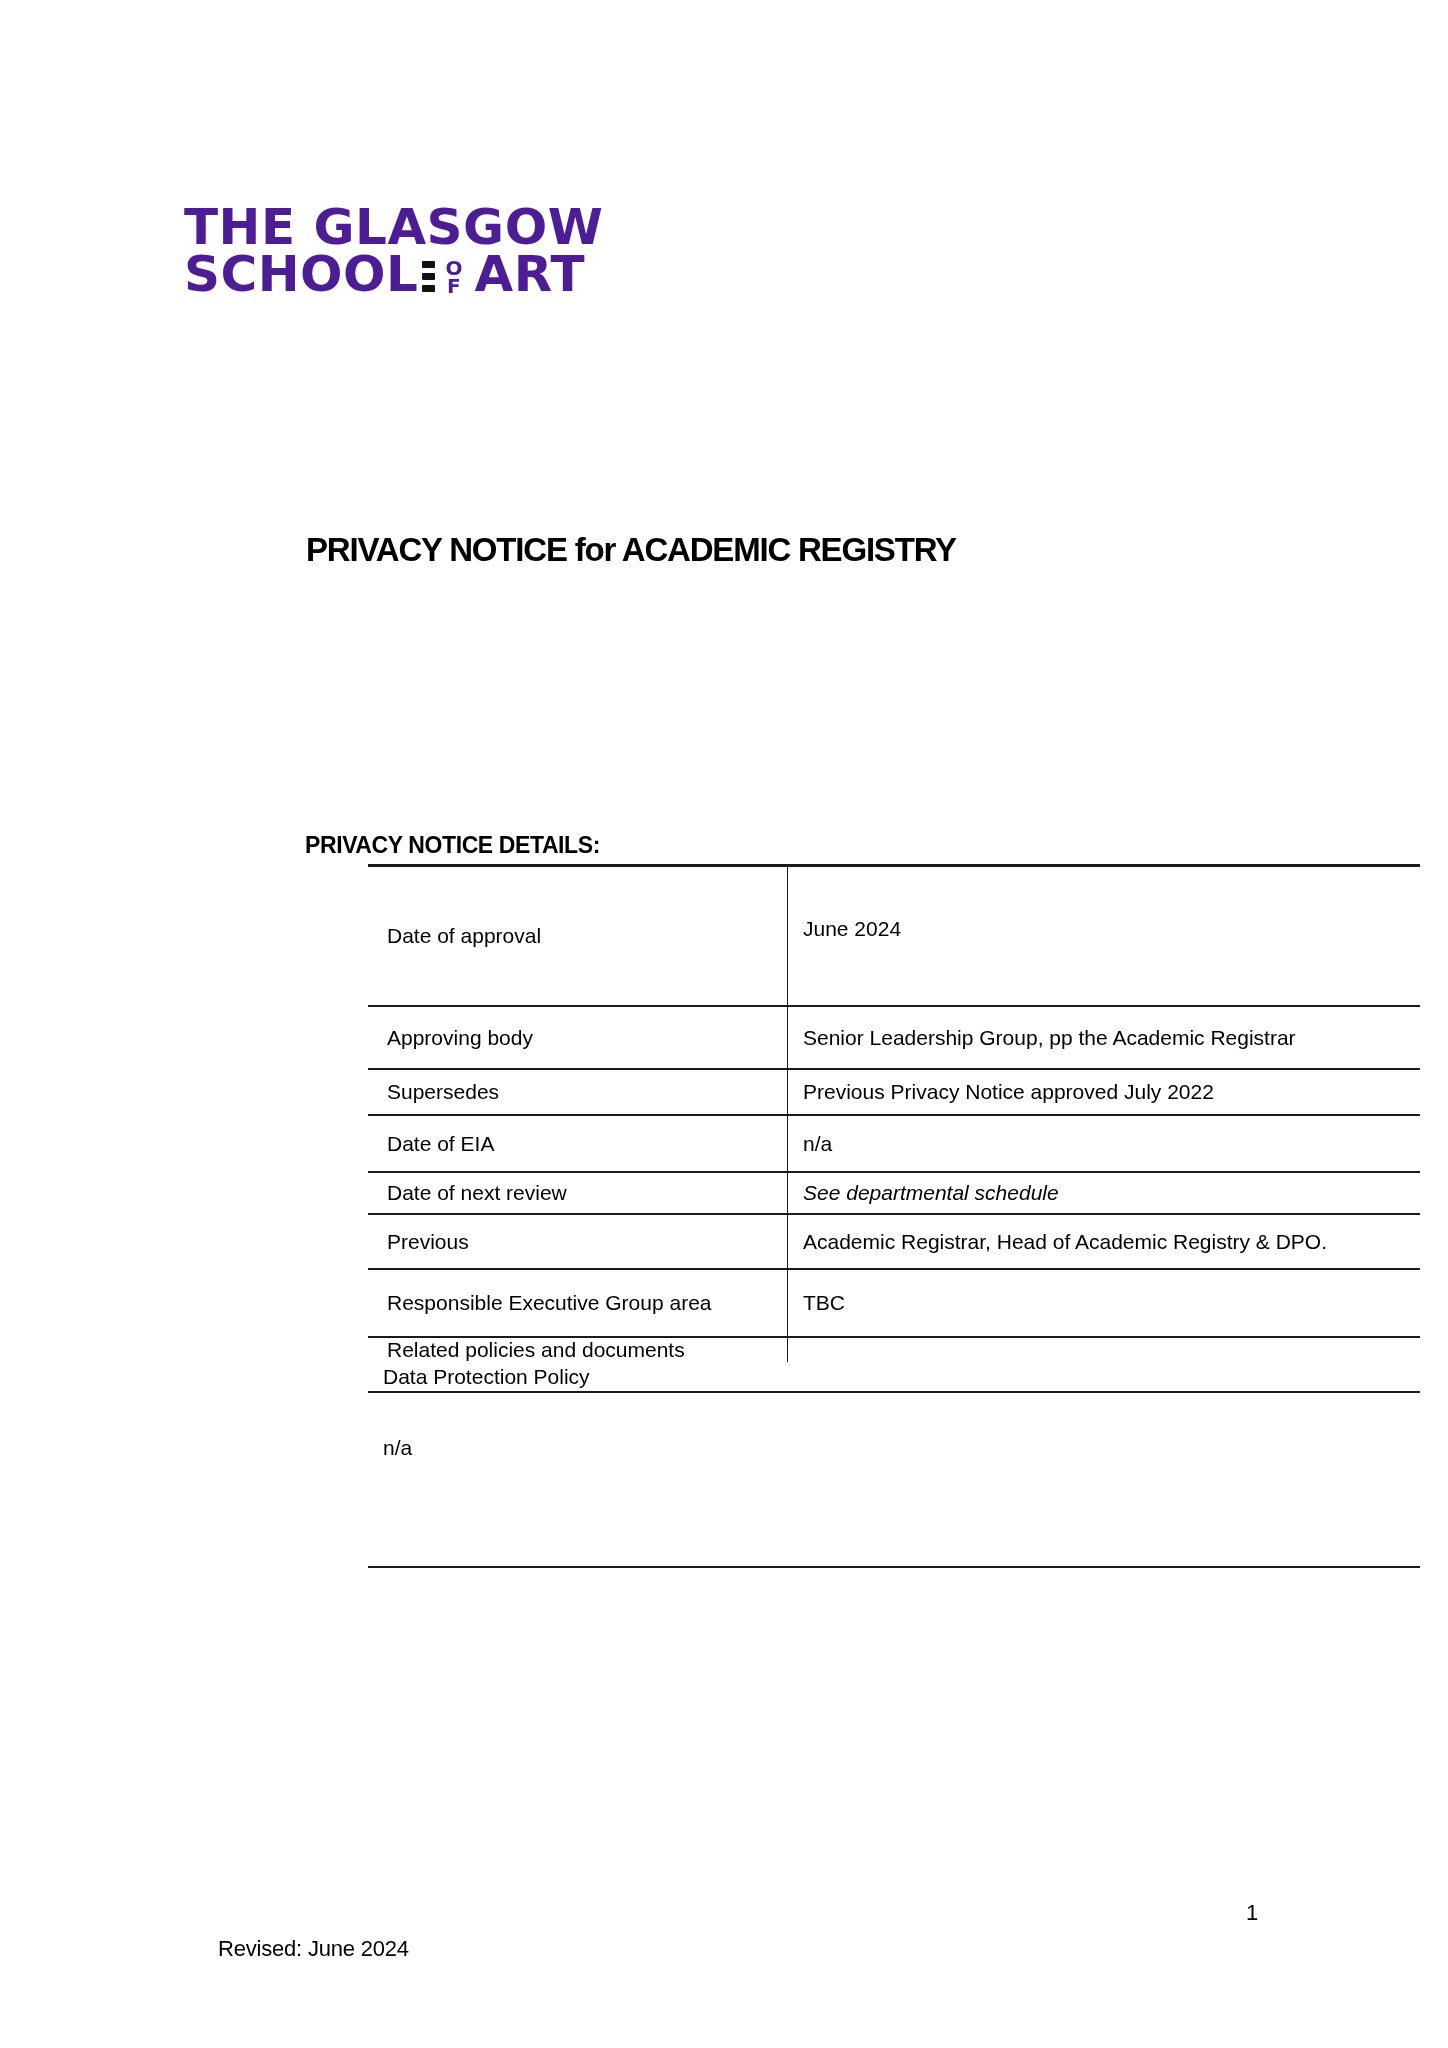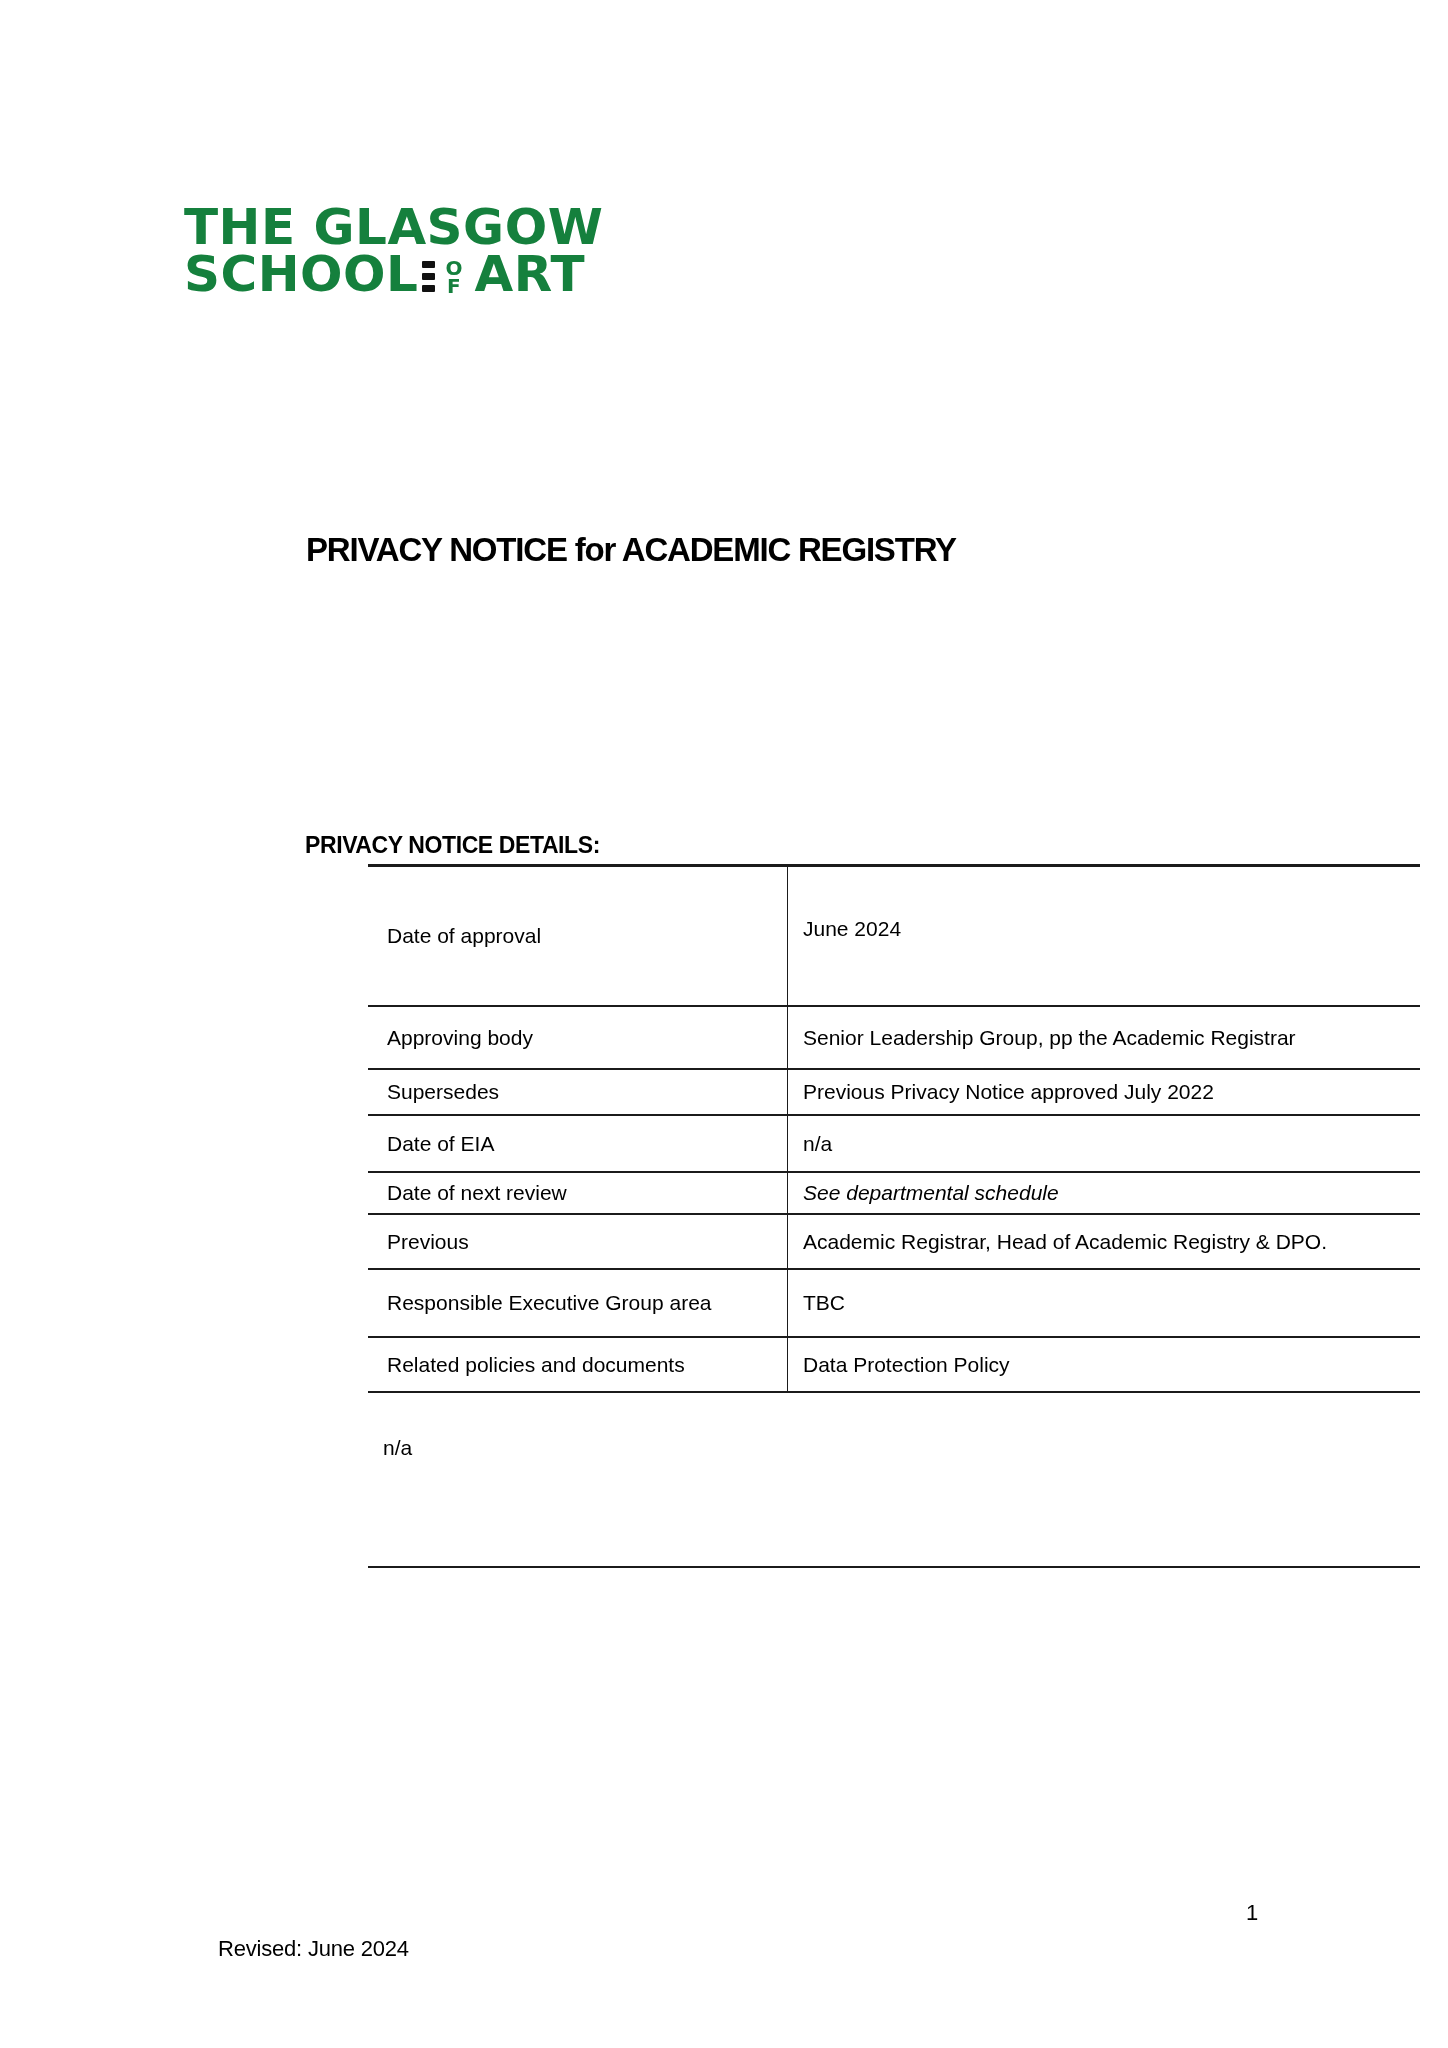--- a/index.html
+++ b/index.html
@@ -7,21 +7,21 @@
     position:relative; width:1448px; height:2048px;
     background:#ffffff; color:#000;
     font-family:"Liberation Sans", sans-serif;
     overflow:hidden;
   }
 
   
   .logo {
     position:absolute; left:184px; top:204px;
     font-family:"DejaVu Sans", sans-serif;
-    font-weight:bold; color:#15803d;
+    font-weight:bold; color:#4c1d95;
     letter-spacing:0.5px; line-height:47px; font-size:50px;
     white-space:nowrap;
   }
   .logo-line2 { display:flex; align-items:center; }
   .logo-colon { display:flex; flex-direction:column; gap:5px; margin:4px 8px 0 4px; }
   .logo-colon i { display:block; width:13px; height:7px; background:#111; border-radius:1px; }
   .logo-of {
     display:flex; flex-direction:column; align-items:center;
     font-size:20px; line-height:18px; letter-spacing:0; margin:4px 12px 0 2px;
   }
@@ -57,21 +57,21 @@
   .italic { font-style:italic; }
 
   .row-1 { height:140px; }
   .row-1 .t-value { align-items:flex-start; padding-top:50px; }
   .row-2 { height:63px; }
   .row-3 { height:46px; }
   .row-4 { height:57px; }
   .row-5 { height:42px; }
   .row-6 { height:55px; }
   .row-7 { height:68px; }
-  .row-8 { height:55px; }
+  .row-8 { height:55px;flex-direction:column; }
   .row-9 { height:175px; }
   .row-9 .t-label { align-items:flex-start; padding-top:90px; }
   .row-9 .t-value { align-items:flex-start; padding-top:43px; }
 
   
   .page-number {
     position:absolute; left:1246px; top:1900px;
     font-size:22px;
   }
   .footer-revised {

